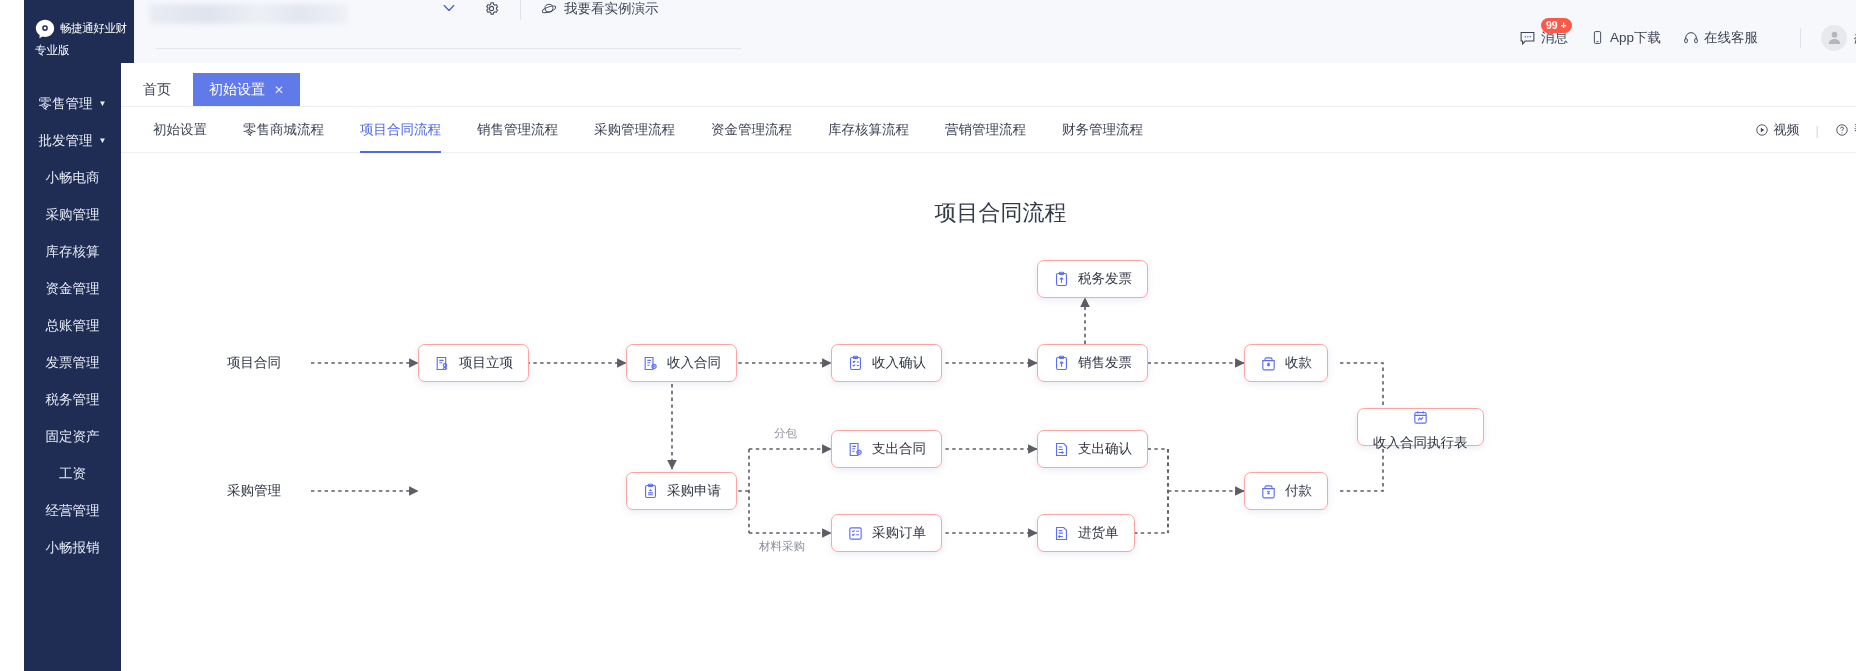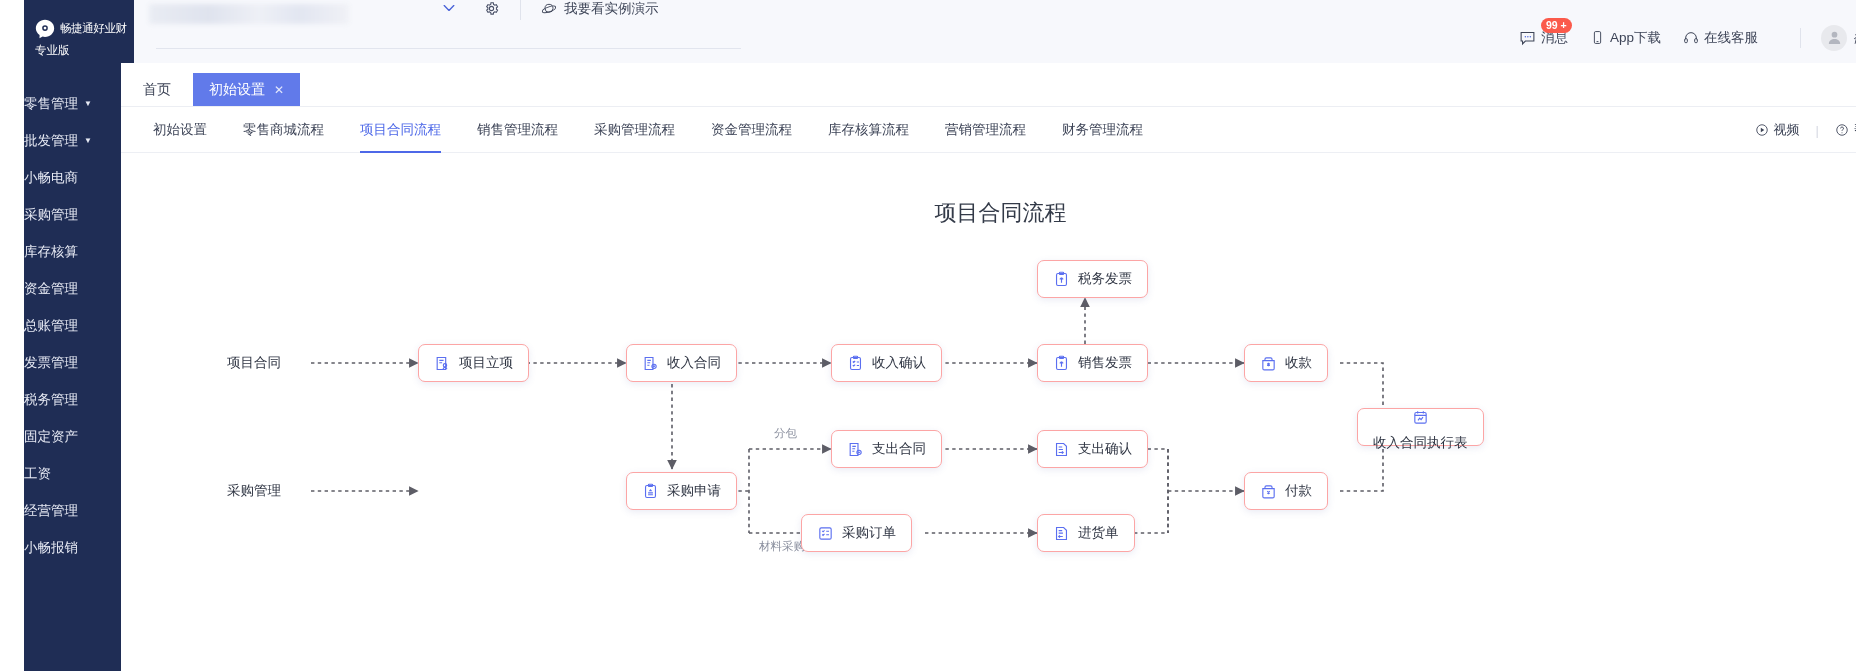--- a/index.html
+++ b/index.html
@@ -62,21 +62,21 @@
     margin-right: 6px;
   }
   .uname { color: #3d4457; font-size: 13.5px; white-space: nowrap; font-style: italic; }
 
   
   .sidebar {
     position: absolute; left: 0; top: 75px; width: 97px; height: 596px;
     background: #1f2d55; padding-top: 10px;
   }
   .side-item {
-    height: 37px; display: flex; align-items: center; 
+    height: 37px; display: flex; align-items: center; justify-content: center;
     color: #e7eaf4; font-size: 13.5px; gap: 6px; white-space: nowrap;
   }
   .caret { font-size: 8px; color: #e7eaf4; }
 
   
   .tabstrip {
     position: absolute; left: 97px; top: 63px; width: 1759px; height: 44px;
     background: #fff; display: flex; align-items: flex-end; border-bottom: 1px solid #eceef3;
   }
   .tab {
@@ -477,21 +477,21 @@
 
     <div class="node" style="left:1123px; top:319px;">
       <svg class="ico" viewBox="0 0 24 24" fill="none" stroke="#5b6ff0" stroke-width="1.6">
         <path d="M4 8h16v11a2 2 0 0 1-2 2H6a2 2 0 0 1-2-2z"></path>
           <path d="M7 8V6a2 2 0 0 1 2-2h6a2 2 0 0 1 2 2v2"></path>
         <path d="M12 12v4M10.2 11.6l1.8 1.6 1.8-1.6M10.3 14.8h3.4"></path>
       </svg>
       <span>付款</span>
     </div>
 
-    <div class="node" style="left:680px; top:361px;">
+    <div class="node" style="left:710px; top:361px;">
       <svg class="ico" viewBox="0 0 24 24" fill="none" stroke="#5b6ff0" stroke-width="1.6">
         <rect x="4" y="4" width="16" height="16" rx="2"></rect>
         <path d="M7.4 8.4l1.2 1.2 2-2M7.4 13.4l1.2 1.2 2-2M13 8.8h4M13 13.8h4"></path>
       </svg>
       <span>采购订单</span>
     </div>
 
     <div class="node" style="left:916px; top:361px;">
       <svg class="ico" viewBox="0 0 24 24" fill="none" stroke="#5b6ff0" stroke-width="1.6">
         <path d="M5 3.5h10l4 4v13H5z"></path>

